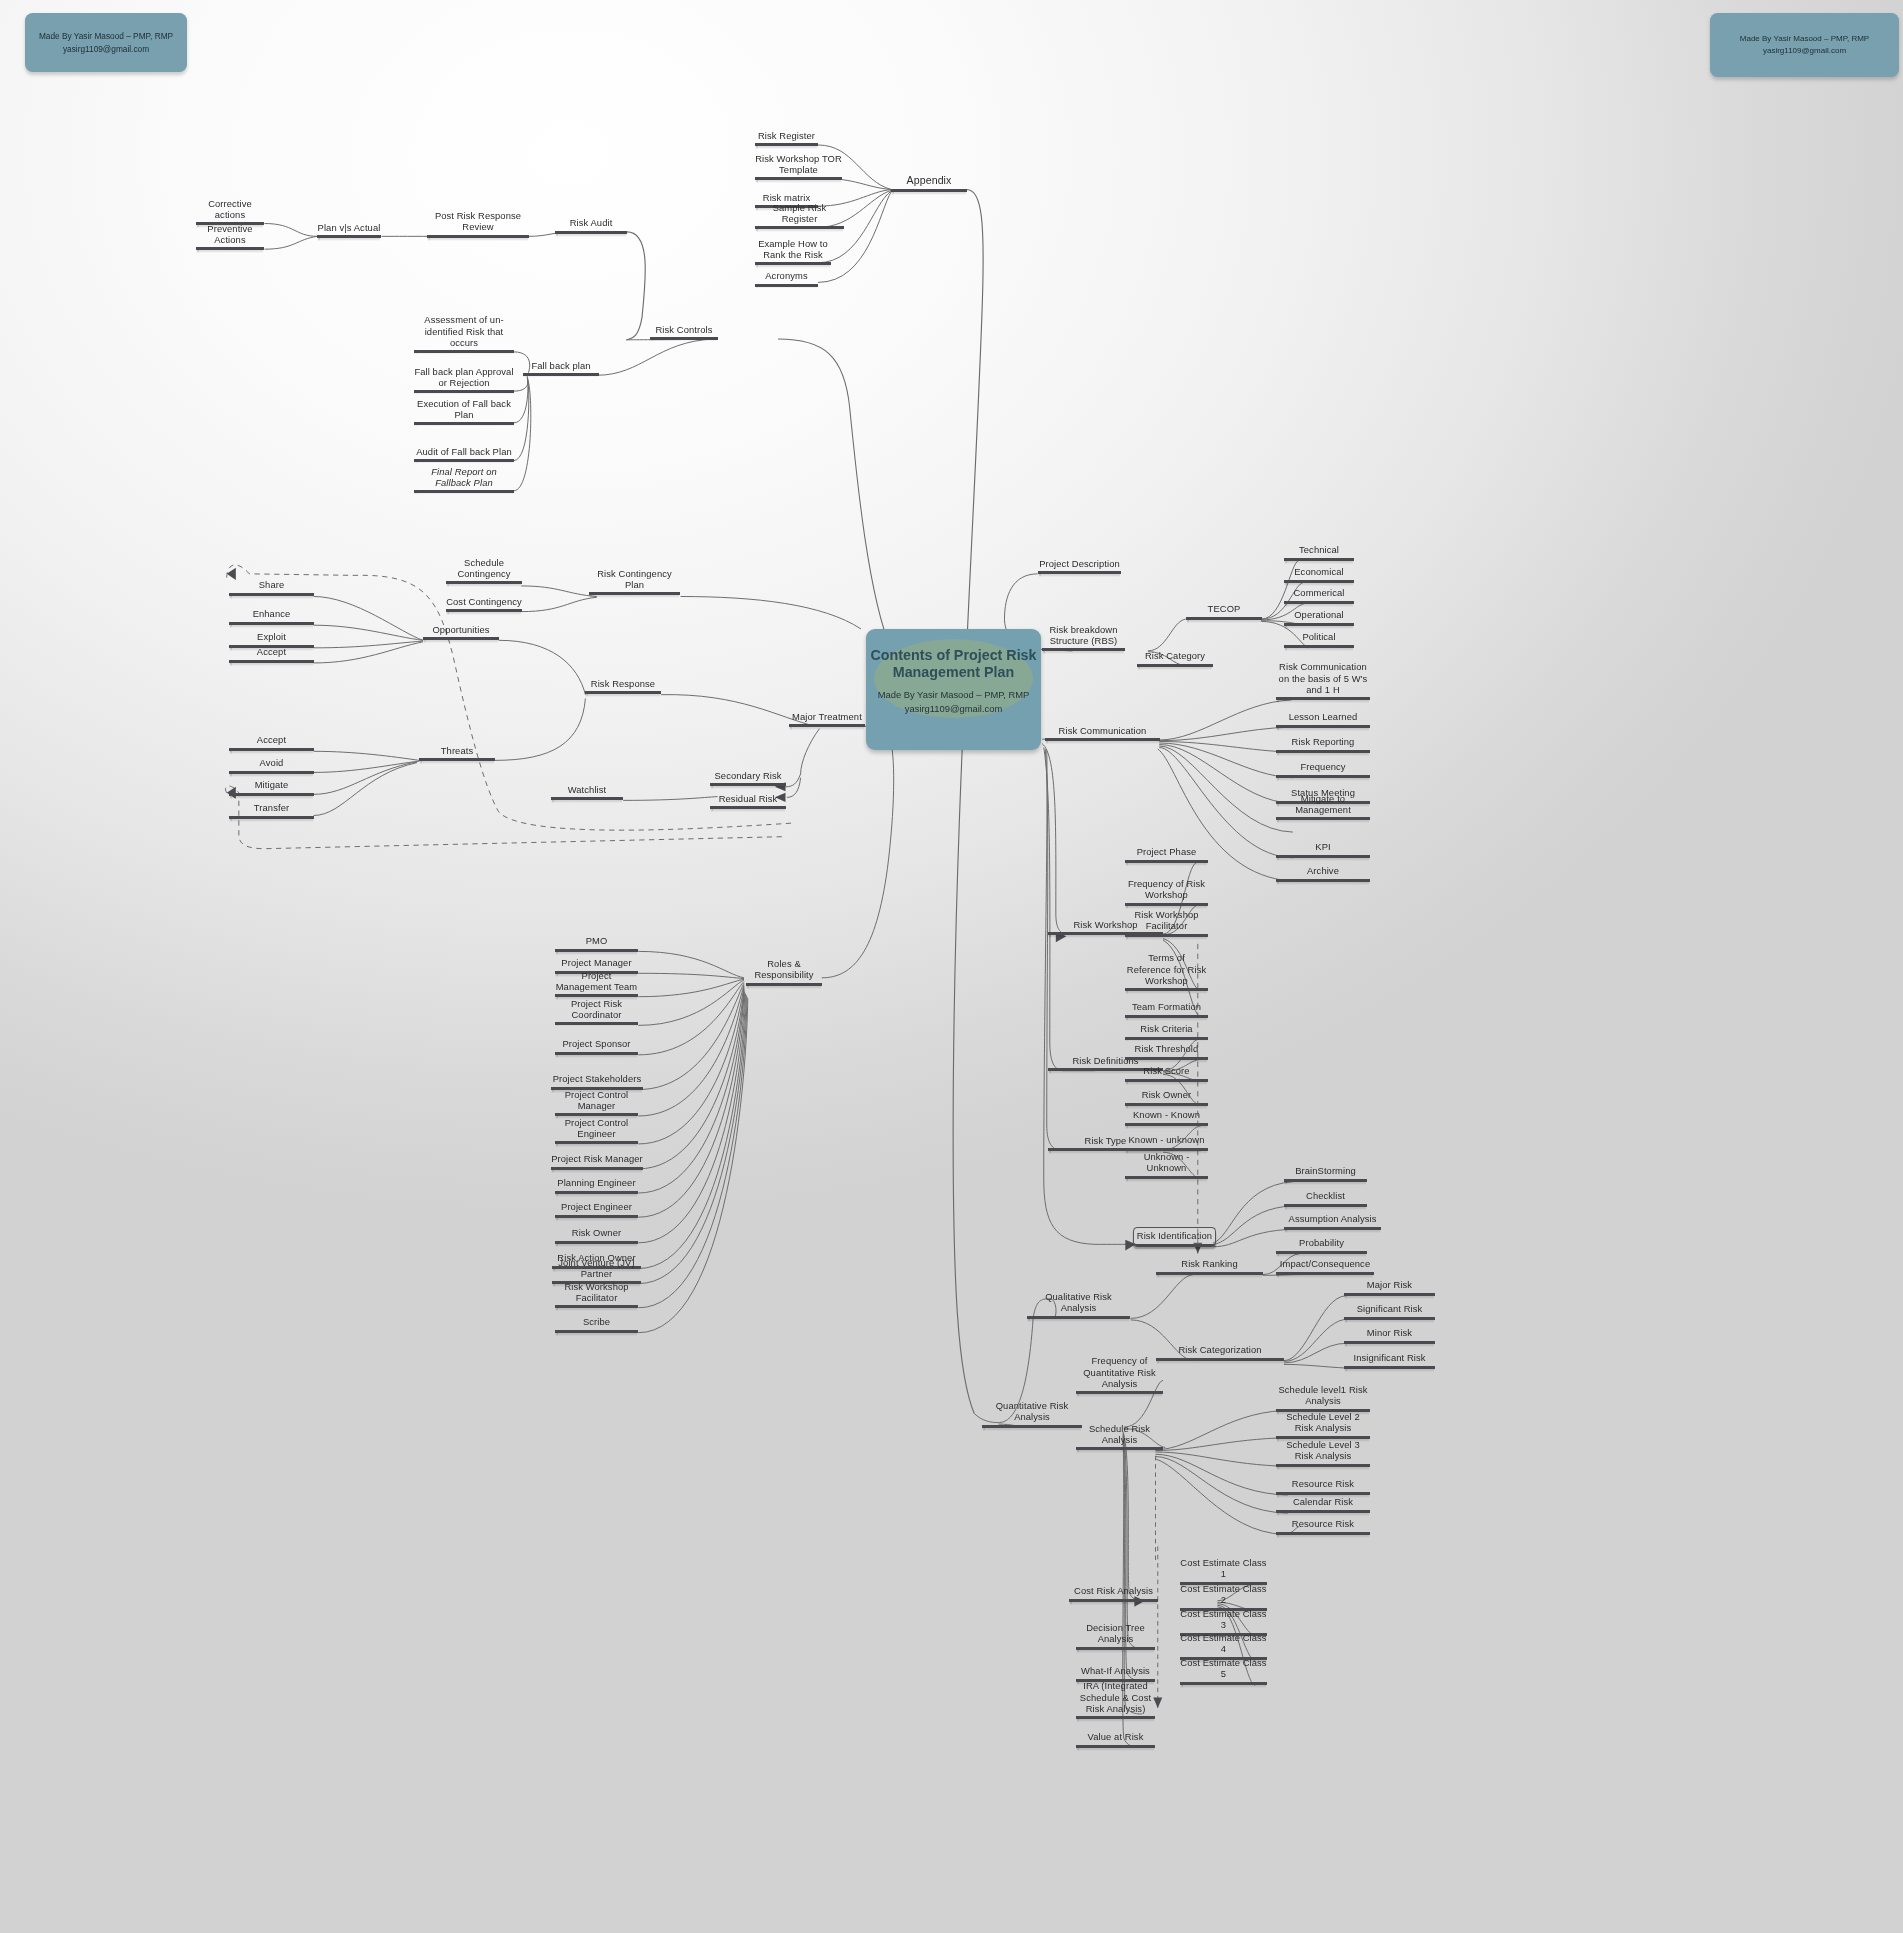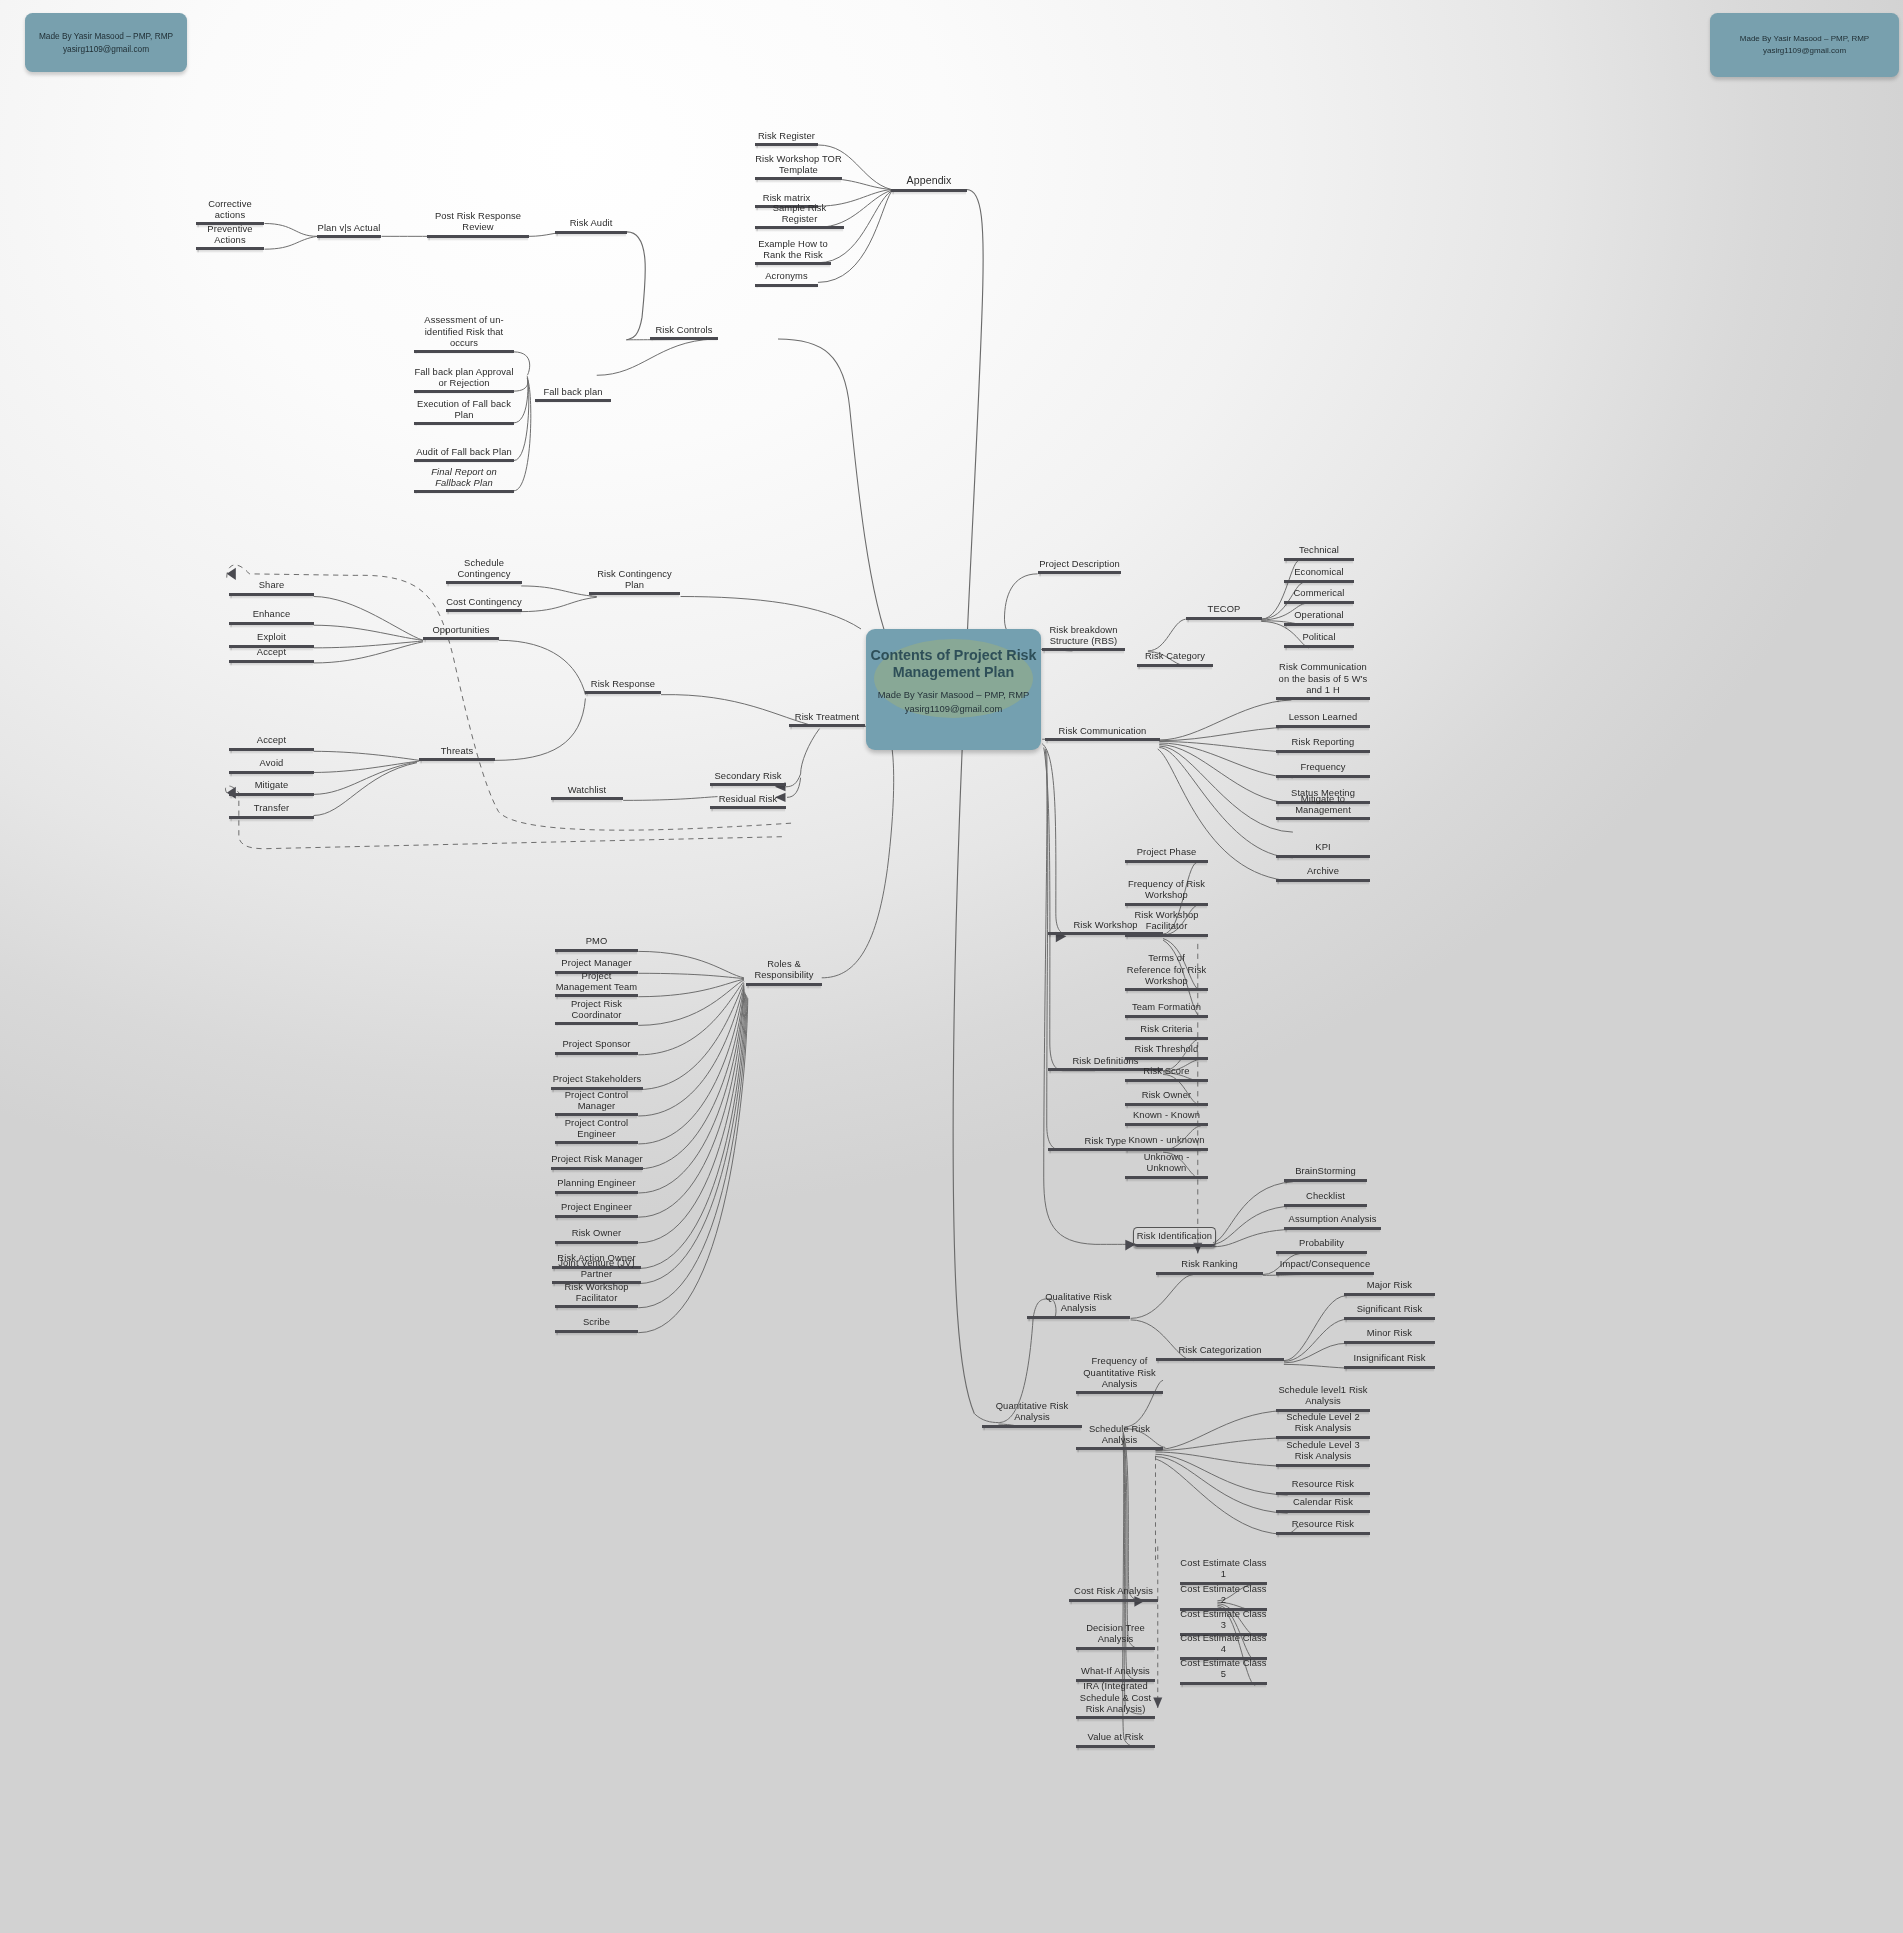--- a/index.html
+++ b/index.html
@@ -354,21 +354,21 @@
     </div>
   <div class="node n-sm" style="left:414px;top:395px;width:100px;height:30px;">
       <span>Execution of Fall back Plan</span>
     </div>
   <div class="node n-sm" style="left:414px;top:432px;width:100px;height:30px;">
       <span>Audit of Fall back Plan</span>
     </div>
   <div class="node n-sm" style="left:414px;top:463px;width:100px;height:30px;font-style:italic;">
       <span>Final Report on Fallback Plan</span>
     </div>
-  <div class="node n-sm" style="left:535px;top:359px;width:76px;height:17.4px;margin-top:26px;">
+  <div class="node n-sm" style="left:523px;top:359px;width:76px;height:17.4px;">
       <span>Fall back plan</span>
     </div>
 
   <div class="node n-sm" style="left:446px;top:554px;width:76px;height:30px;">
       <span>Schedule Contingency</span>
     </div>
   <div class="node n-sm" style="left:446px;top:594px;width:76px;height:18px;">
       <span>Cost Contingency</span>
     </div>
   <div class="node n-sm" style="left:589px;top:565px;width:91px;height:30px;">
@@ -404,21 +404,21 @@
       <span>Transfer</span>
     </div>
   <div class="node n-sm" style="left:419px;top:744px;width:76px;height:17.4px;">
       <span>Threats</span>
     </div>
 
   <div class="node n-sm" style="left:585px;top:677px;width:76px;height:17.4px;">
       <span>Risk Response</span>
     </div>
   <div class="node n-sm" style="left:789px;top:710px;width:76px;height:17.4px;">
-      <span>Risk Treatment</span>
+      <span>Major Treatment</span>
     </div>
   <div class="node n-sm" style="left:551px;top:783px;width:72px;height:17.4px;">
       <span>Watchlist</span>
     </div>
   <div class="node n-sm" style="left:710px;top:769px;width:76px;height:17.4px;">
       <span>Secondary Risk</span>
     </div>
   <div class="node n-sm" style="left:710px;top:792px;width:76px;height:17.4px;">
       <span>Residual Risk</span>
     </div>

